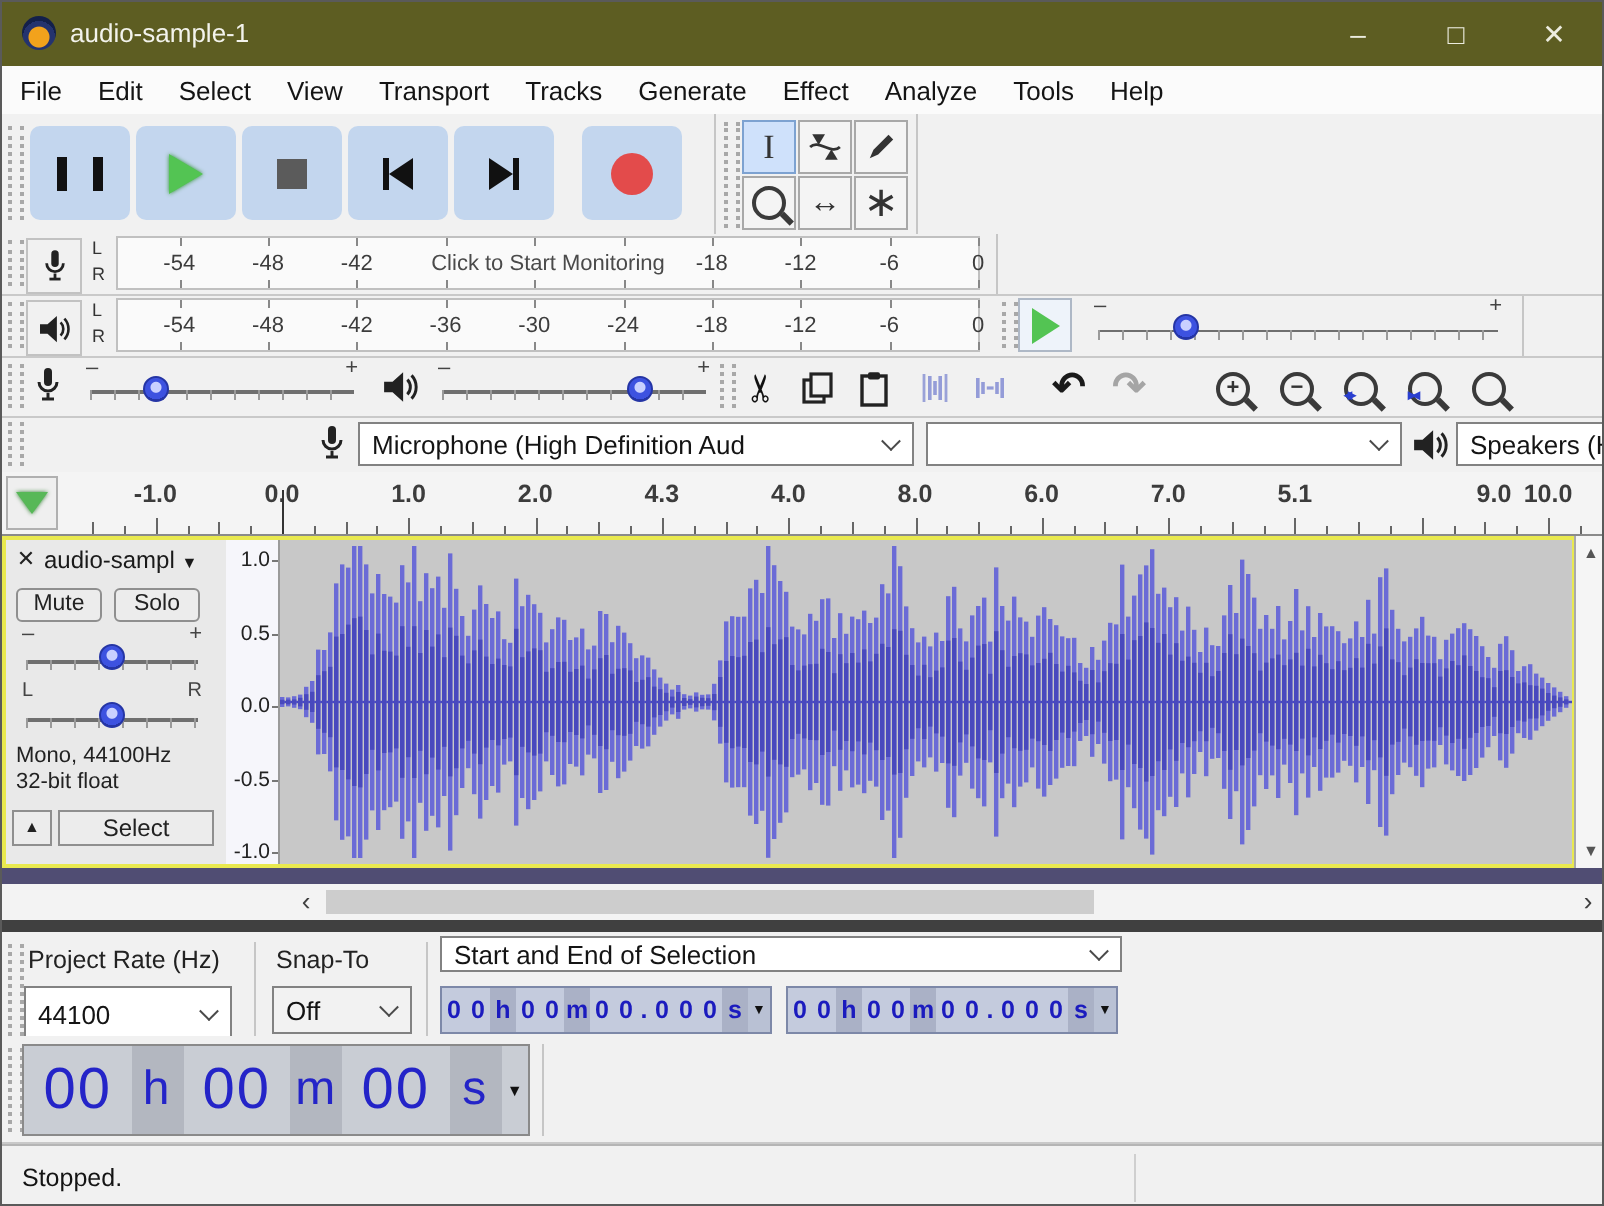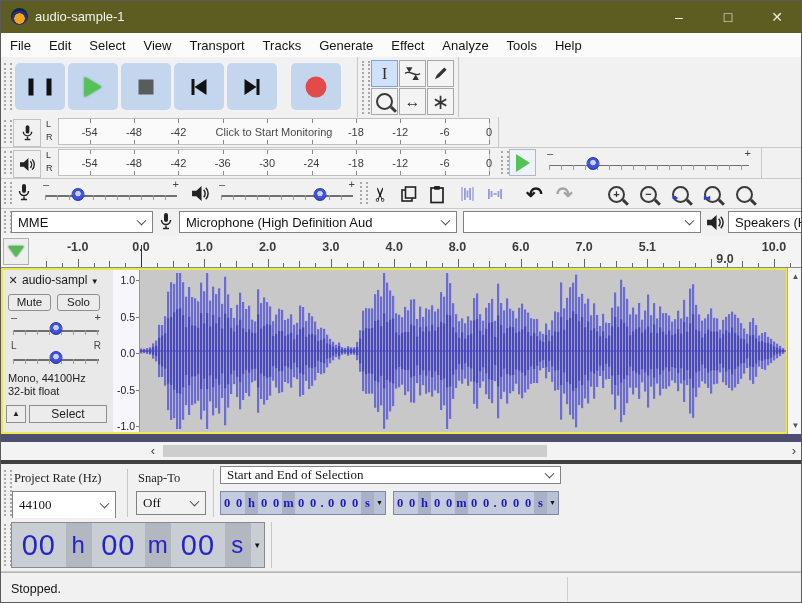--- a/index.html
+++ b/index.html
@@ -88,21 +88,21 @@
      font-size:11.5px;text-align:center;line-height:15px;color:#222;}
   .tslider{position:absolute;left:10px;width:86px;height:20px;}
   .info{position:absolute;left:5px;font-size:11px;color:#222;}
   .collapse{position:absolute;left:3px;top:135px;width:20px;height:18px;background:#ececec;border:1px solid #8f8f8f;box-sizing:border-box;font-size:8px;text-align:center;line-height:16px;color:#222;}
   .selbtn{position:absolute;left:26px;top:135px;width:78px;height:18px;background:#ececec;border:1px solid #8f8f8f;box-sizing:border-box;font-size:12px;text-align:center;line-height:16px;color:#222;}
   
   #hscroll{left:0;top:441px;width:802px;height:18px;background:#f3f3f3;}
   .harrow{position:absolute;top:1px;width:14px;height:16px;font-size:13px;color:#404040;text-align:center;line-height:16px;}
   #hthumb{position:absolute;left:162px;top:3px;width:384px;height:12px;background:#cdcdcd;}
   
-  #selbar{left:0;top:459px;width:802px;height:58px;background:#f1f1f1;border-top:4px solid #404040;box-sizing:border-box;font-family:Liberation Serif, serif;}
+  #selbar{left:0;top:459px;width:802px;height:58px;background:#f1f1f1;border-top:6px solid #404040;box-sizing:border-box;}
   .flabel{position:absolute;top:7px;font-size:12.5px;color:#222;}
   .timefield{position:absolute;top:27px;height:24px;background:#b9c1d4;border:1px solid #7d88a8;box-sizing:border-box;display:flex;align-items:stretch;}
   .tcell{display:flex;align-items:center;justify-content:center;font-size:12.5px;font-weight:bold;color:#1b1bbe;width:12px;}
   .tcell.digit{background:#c4cbdd;}
   .tcell.unit{background:#aab1c6;width:13px;}
   .tcell.dot{width:6px;background:#c4cbdd;}
   .tdrop{display:flex;align-items:center;justify-content:center;width:11px;font-size:7px;color:#111;background:#b9c1d4;}
   
   #timebar{left:0;top:517px;width:802px;height:54px;background:#f1f1f1;border-bottom:1px solid #c9c9c9;box-sizing:border-box;}
   #bigtime{position:absolute;left:10px;top:4px;width:252px;height:44px;border:1px solid #8a8a8a;box-shadow:inset 1px 1px 0 #6f6f6f;display:flex;align-items:stretch;background:#c9cdd4;}
@@ -385,24 +385,20 @@
           <span class="zarr">▸◂</span>
         </span>
       </div>
     <div class="ebtn" style="left:730px;">
         <span class="lens"></span>
       </div>
   </div>
 
   <div class="abs trow" style="top:208px;height:27px;">
     <span class="grip" style="left:3px;top:2px;height:22px;"></span>
-    <div class="combo" style="left:10px;top:2px;width:142px;height:22px;">
-        <span>MME</span>
-        <span class="chev"></span>
-      </div>
     <svg class="abs" style="left:158px;top:3px;" width="14" height="20" viewBox="0 0 14 20">
         <rect x="5" y="1" width="4" height="9" rx="2" fill="#222"></rect>
         <path d="M2.5 8 a4.5 4.5 0 0 0 9 0" fill="none" stroke="#222" stroke-width="1.5"></path>
         <line x1="7" y1="13.5" x2="7" y2="16" stroke="#222" stroke-width="1.5"></line>
         <line x1="4" y1="16.5" x2="10" y2="16.5" stroke="#222" stroke-width="1.5"></line>
       </svg>
     <div class="combo" style="left:178px;top:2px;width:278px;height:22px;">
         <span>Microphone (High Definition Aud</span>
         <span class="chev"></span>
       </div>
@@ -440,21 +436,21 @@
         <span class="rlab" style="left: 173.3px;">1.0</span>
         <span class="rtick" style="left: 189.125px; height: 4px;"></span>
         <span class="rtick" style="left: 204.95px; height: 6px;"></span>
         <span class="rtick" style="left: 220.775px; height: 4px;"></span>
         <span class="rtick" style="left: 236.6px; height: 8px;"></span>
         <span class="rlab" style="left: 236.6px;">2.0</span>
         <span class="rtick" style="left: 252.425px; height: 4px;"></span>
         <span class="rtick" style="left: 268.25px; height: 6px;"></span>
         <span class="rtick" style="left: 284.075px; height: 4px;"></span>
         <span class="rtick" style="left: 299.9px; height: 8px;"></span>
-        <span class="rlab" style="left: 299.9px;">3.0</span>
+        <span class="rlab" style="left: 299.9px;">4.3</span>
         <span class="rtick" style="left: 315.725px; height: 4px;"></span>
         <span class="rtick" style="left: 331.55px; height: 6px;"></span>
         <span class="rtick" style="left: 347.375px; height: 4px;"></span>
         <span class="rtick" style="left: 363.2px; height: 8px;"></span>
         <span class="rlab" style="left: 363.2px;">4.0</span>
         <span class="rtick" style="left: 379.025px; height: 4px;"></span>
         <span class="rtick" style="left: 394.85px; height: 6px;"></span>
         <span class="rtick" style="left: 410.675px; height: 4px;"></span>
         <span class="rtick" style="left: 426.5px; height: 8px;"></span>
         <span class="rlab" style="left: 426.5px;">8.0</span>
@@ -470,21 +466,21 @@
         <span class="rlab" style="left: 553.1px;">7.0</span>
         <span class="rtick" style="left: 568.925px; height: 4px;"></span>
         <span class="rtick" style="left: 584.75px; height: 6px;"></span>
         <span class="rtick" style="left: 600.575px; height: 4px;"></span>
         <span class="rtick" style="left: 616.4px; height: 8px;"></span>
         <span class="rlab" style="left: 616.4px;">5.1</span>
         <span class="rtick" style="left: 632.225px; height: 4px;"></span>
         <span class="rtick" style="left: 648.05px; height: 6px;"></span>
         <span class="rtick" style="left: 663.875px; height: 4px;"></span>
         <span class="rtick" style="left: 679.7px; height: 8px;"></span>
-        <span class="rlab" style="left: 694px; margin-top: 12px;">9.0</span>
+        <span class="rlab" style="left: 716px;">9.0</span>
         <span class="rtick" style="left: 695.525px; height: 4px;"></span>
         <span class="rtick" style="left: 711.35px; height: 6px;"></span>
         <span class="rtick" style="left: 727.175px; height: 4px;"></span>
         <span class="rtick" style="left: 743px; height: 8px;"></span>
         <span class="rlab" style="left: 743px;">10.0</span>
         <span class="rtick" style="left: 758.825px; height: 4px;"></span>
         <span style="position: absolute; left: 110px; top: 9px; width: 1px; height: 22px; background: rgb(51, 51, 51);"></span>
       </div>
   </div>
 

